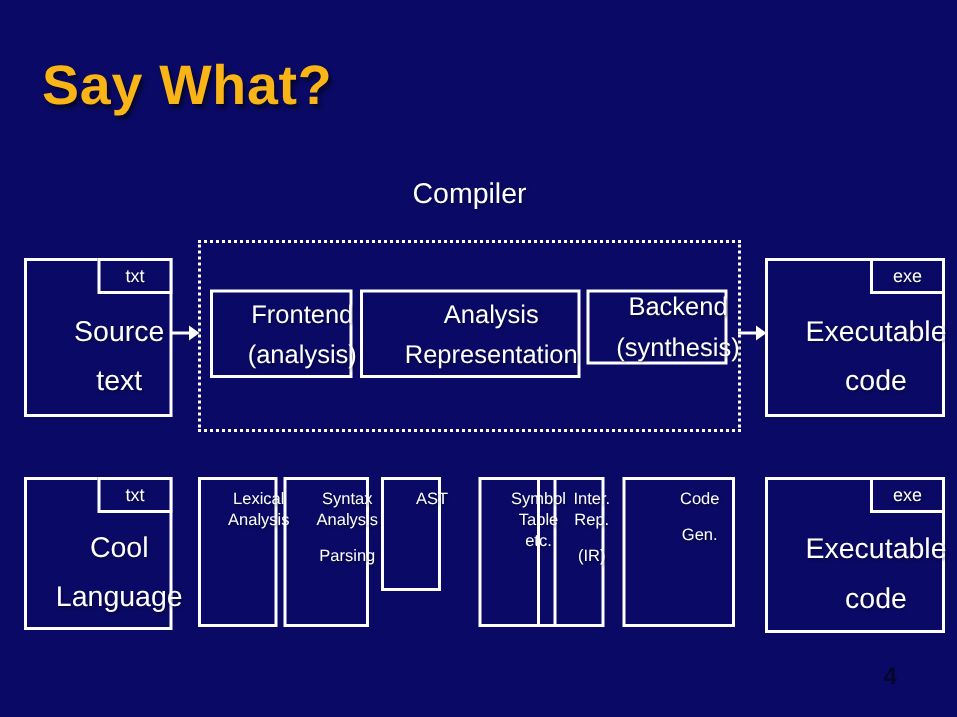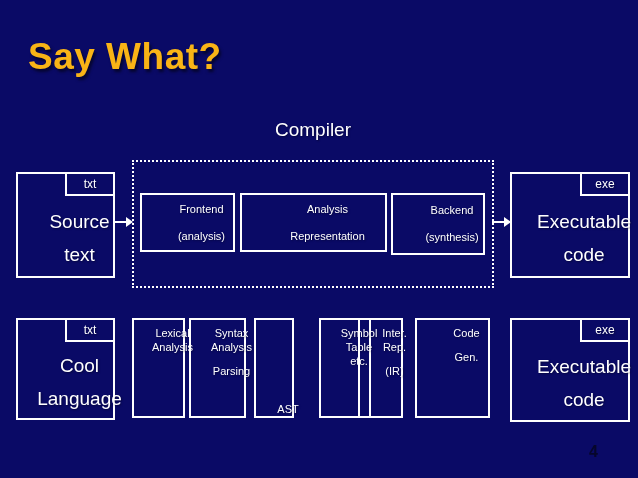--- a/index.html
+++ b/index.html
@@ -32,21 +32,21 @@
   .dashed-box{
     position:absolute;left:132px;top:160px;width:362px;height:128px;
     border:2px dotted var(--line-color);
   }
   .wbox{
     position:absolute;border:2px solid var(--line-color);
     display:flex;flex-direction:column;align-items:center;
     text-shadow:1px 1px 2px rgba(0,0,0,.4);
     padding-left:28px;
   }
-  .stage{justify-content:center;font-size:11px;line-height:27px;text-align:center;}
+  .stage{justify-content:center;font-size:17px;line-height:27px;text-align:center;}
   .file-box{font-size:19px;line-height:33px;text-align:center;justify-content:center;padding-top:26px;}
   .tab{
     position:absolute;top:-2px;right:-2px;width:50px;height:24px;
     border:2px solid var(--line-color);background:var(--background);
     font-size:12px;line-height:20px;text-align:center;
     display:block;
   }
   .phase{font-size:11px;line-height:14px;text-align:center;padding-top:6px;}
   .gap-top{margin-top:10px;}
   .arrow{position:absolute;}
@@ -78,21 +78,21 @@
   </svg>
 
   <div class="wbox stage" style="left:140px;top:193px;width:95px;height:59px;">
     <div>Frontend</div>
     <div>(analysis)</div>
   </div>
   <div class="wbox stage" style="left:240px;top:193px;width:147px;height:59px;">
     <div>Analysis</div>
     <div>Representation</div>
   </div>
-  <div class="wbox stage" style="left:391px;top:193px;width:94px;height:62px;">
+  <div class="wbox stage" style="left:391px;top:193px;width:94px;height:50px;">
     <div>Backend</div>
     <div>(synthesis)</div>
   </div>
 
   <svg class="arrow" style="left:492px;top:214px;" width="20" height="16">
     <line x1="0" y1="8" x2="12" y2="8" stroke="#ffffff" stroke-width="2"></line>
     <polygon points="12,3 19,8 12,13" fill="#ffffff"></polygon>
   </svg>
 
   <div class="wbox file-box" style="left:510px;top:172px;width:120px;height:106px;">
@@ -109,21 +109,21 @@
 
   <div class="wbox phase" style="left:132px;top:318px;width:53px;height:100px;">
     <div>Lexical</div>
     <div>Analysis</div>
   </div>
   <div class="wbox phase" style="left:189px;top:318px;width:57px;height:100px;">
     <div>Syntax</div>
     <div>Analysis</div>
     <div class="gap-top">Parsing</div>
   </div>
-  <div class="wbox phase" style="left:254px;top:318px;width:40px;height:100px;justify-content:flex-end;">
+  <div class="wbox phase" style="left:254px;top:318px;width:40px;height:76px;">
     <div>AST</div>
   </div>
   <div class="wbox phase" style="left:319px;top:318px;width:52px;height:100px;">
     <div>Symbol</div>
     <div>Table</div>
     <div>etc.</div>
   </div>
   <div class="wbox phase" style="left:358px;top:318px;width:45px;height:100px;text-align:center;">
     <div>Inter.</div>
     <div>Rep.</div>

